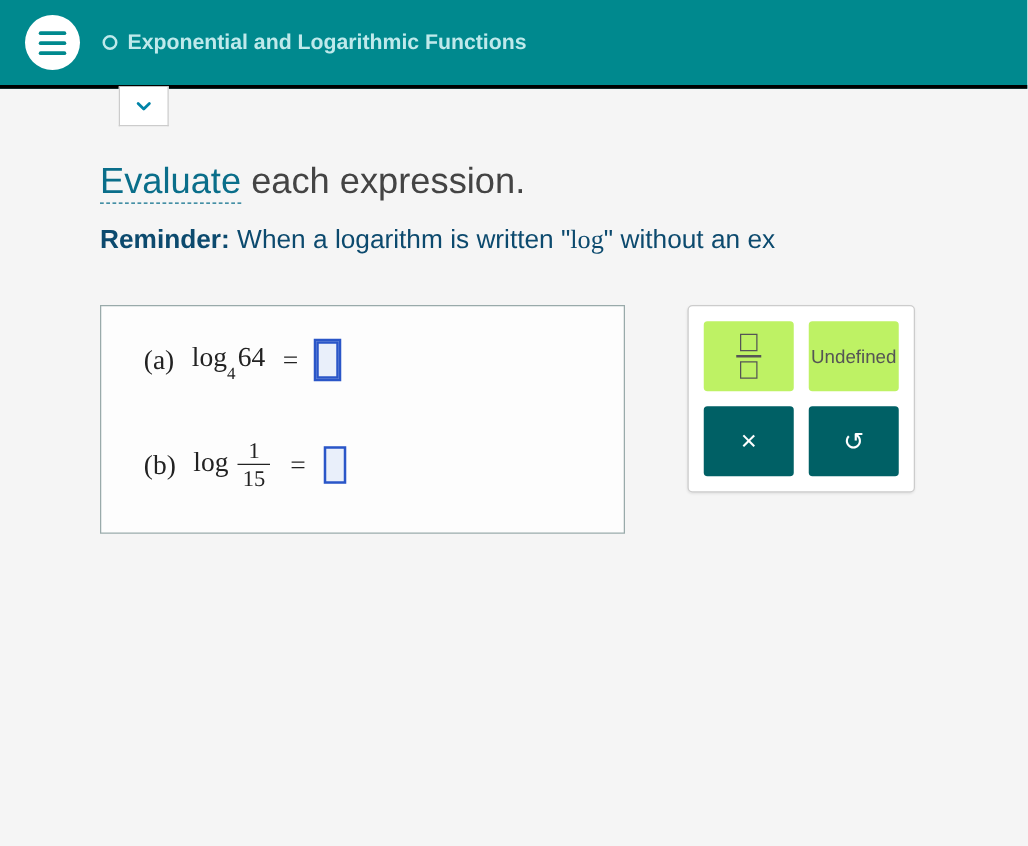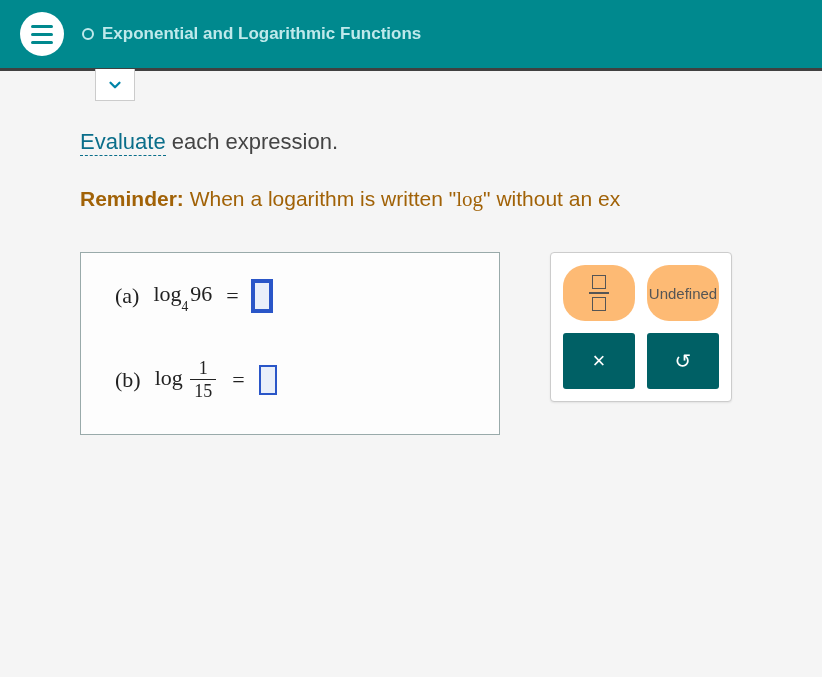--- a/index.html
+++ b/index.html
@@ -9,21 +9,21 @@
       width: 822px;
       height: 677px;
       overflow: hidden;
     }
     .header {
       background: #00898e;
       display: flex;
       align-items: center;
       padding: 12px 20px;
       gap: 18px;
-      border-bottom: 3px solid #404040;
+      border-bottom: 3px solid #000000;
     }
     .menu-btn {
       width: 44px;
       height: 44px;
       border-radius: 50%;
       background: #ffffff;
       display: flex;
       align-items: center;
       justify-content: center;
       cursor: pointer;
@@ -75,32 +75,32 @@
       display: flex;
       align-items: center;
       justify-content: center;
       cursor: pointer;
     }
     .content {
       padding: 28px 40px 40px 80px;
       color: #333;
     }
     .instruction {
-      font-size: 22px;
+      font-size: 29px;
       color: #444;
-      margin-bottom: 32px;
+      margin-bottom: 17px;
     }
     .instruction .kw {
       color: #0a6e8a;
       border-bottom: 1.5px dashed #0a6e8a;
       padding-bottom: 1px;
     }
     .reminder {
       font-size: 21px;
-      color: #a16207;
+      color: #0c4a6e;
       margin-bottom: 40px;
     }
     .reminder .bold { font-weight: 700; }
     .reminder .serif { font-family: Georgia, 'Times New Roman', serif; }
     .work-row {
       display: flex;
       gap: 50px;
       align-items: flex-start;
     }
     .answer-box {
@@ -160,24 +160,23 @@
       display: flex;
       align-items: center;
       justify-content: center;
       border-radius: 3px;
       cursor: pointer;
       font-size: 16px;
       color: #fff;
       border: none;
     }
     .pal-btn.light {
-      background: #fdba74;
+      background: #bef264;
       color: #555;
       font-size: 15px;
-      border-radius: 22px;
     }
     .pal-btn.dark { background: #006065; }
     .pal-frac-icon {
       display: inline-flex;
       flex-direction: column;
       align-items: center;
       line-height: 1;
     }
     .pal-frac-icon .sq {
       width: 14px;
@@ -227,21 +226,21 @@
     <span class="bold">Reminder:</span><span> When a logarithm is written "</span><span class="serif">log</span><span>" without an ex</span>
   </p>
 
   <div class="work-row">
 
     <div class="answer-box">
 
       <div class="prob">
         <span>(a)</span>
         <span>
-          <span>log</span><span class="sub">4</span> <span>96</span>
+          <span>log</span><span class="sub">4</span> <span>64</span>
         </span>
         <span>=</span>
         <span class="input-slot selected"></span>
       </div>
 
       <div class="prob">
         <span>(b)</span>
         <span>
           <span>log</span>
           <span class="frac">

